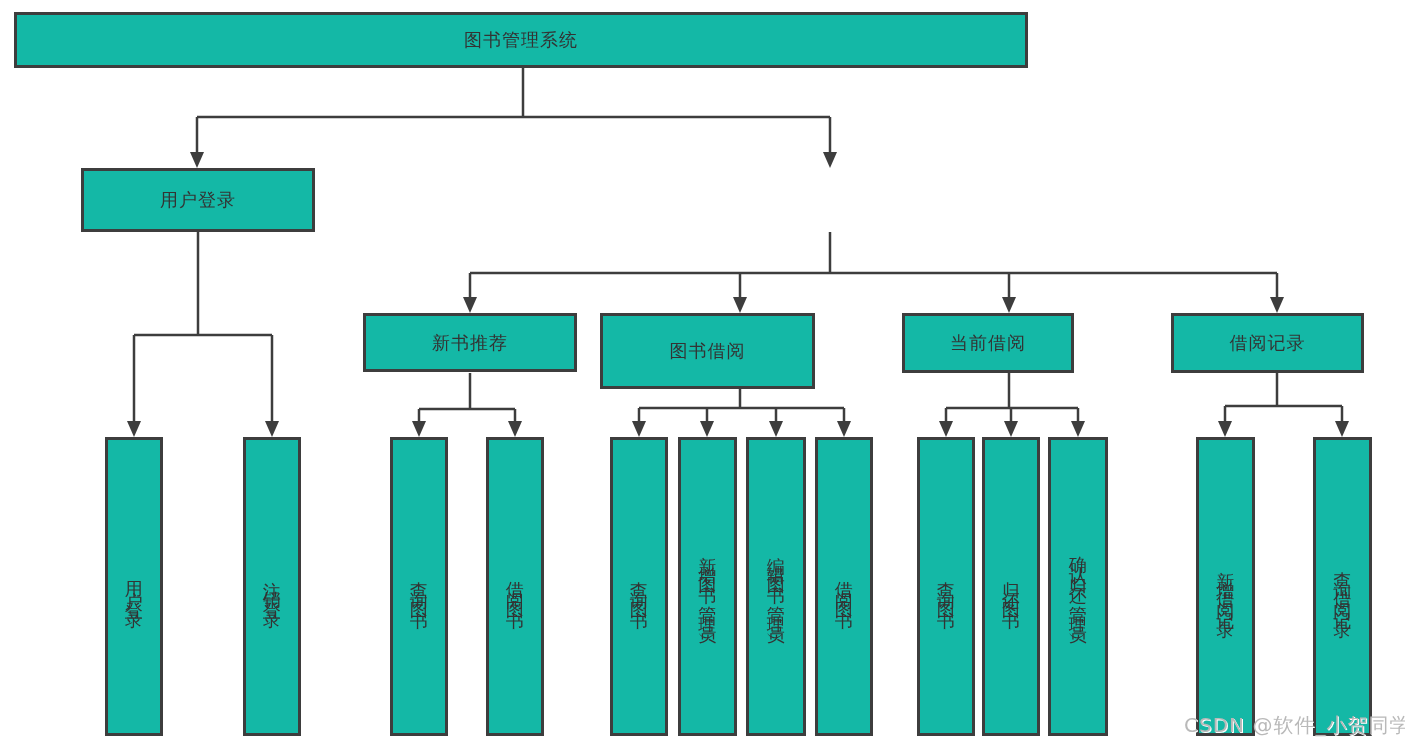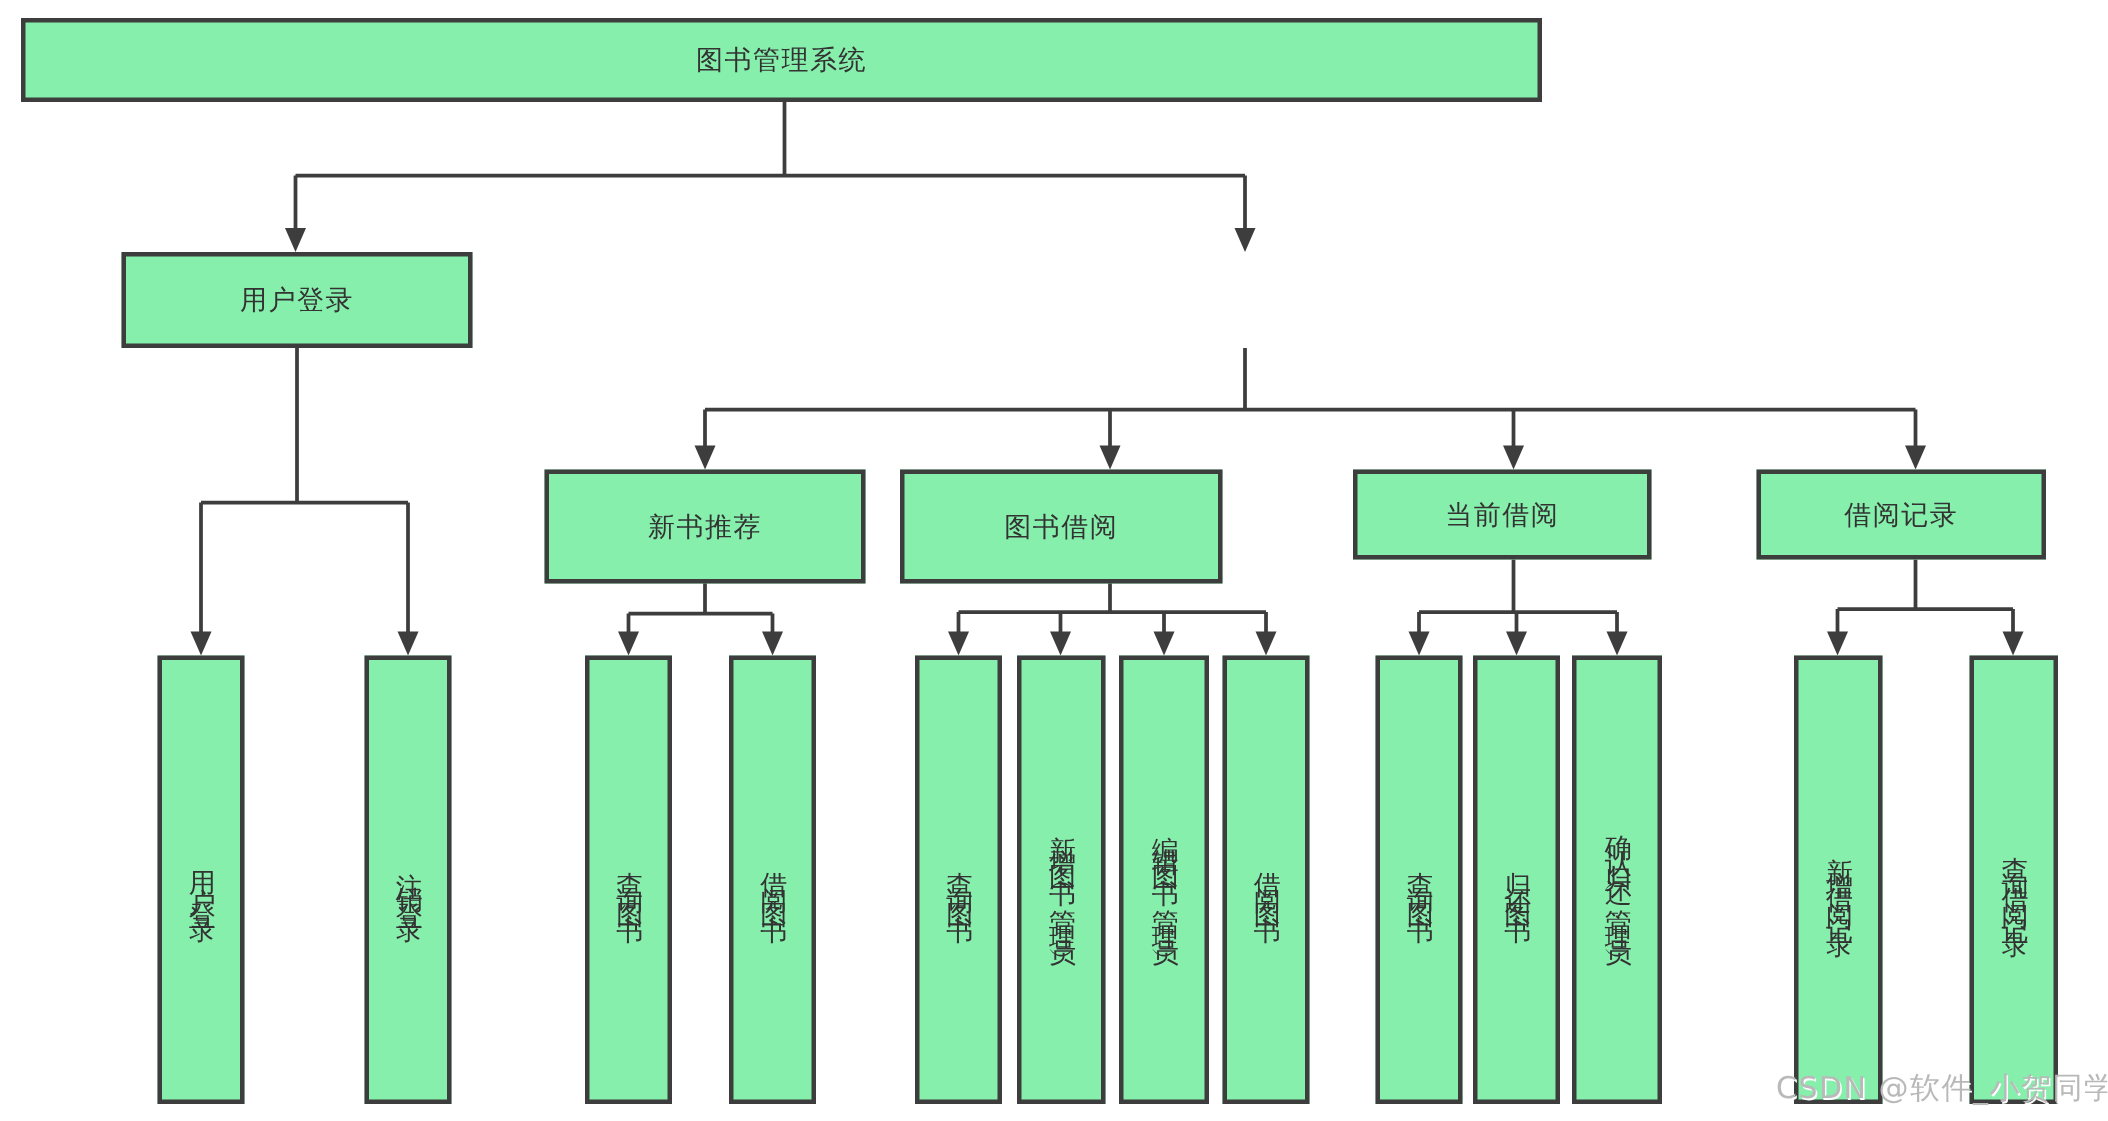--- a/index.html
+++ b/index.html
@@ -13,21 +13,21 @@
     overflow: hidden;
   }
   #connectors {
     position: absolute;
     left: 0; top: 0;
     width: 1405px; height: 747px;
   }
   .node {
     position: absolute;
     border: 3px solid #3d3d3d;
-    background: #86efac;
+    background: #14b8a6;
     display: flex;
     align-items: center;
     justify-content: center;
     box-sizing: border-box;
     font-size: 18px;
     letter-spacing: 1px;
     color: #333333;
   }
   .leaf span {
     writing-mode: vertical-rl;
@@ -120,27 +120,27 @@
   </svg>
 
   <div class="node" style="left:14px;top:12px;width:1014px;height:56px">
     <span>图书管理系统</span>
   </div>
 
   <div class="node" style="left:81px;top:168px;width:234px;height:64px">
     <span>用户登录</span>
   </div>
 
-  <div class="node" style="left:363px;top:313px;width:214px;height:76px">
+  <div class="node" style="left:363px;top:313px;width:214px;height:59px">
     <span>新书推荐</span>
   </div>
   <div class="node" style="left:600px;top:313px;width:215px;height:76px">
     <span>图书借阅</span>
   </div>
-  <div class="node" style="left:902px;top:313px;width:199px;height:60px">
+  <div class="node" style="left:902px;top:313px;width:172px;height:60px">
     <span>当前借阅</span>
   </div>
   <div class="node" style="left:1171px;top:313px;width:193px;height:60px">
     <span>借阅记录</span>
   </div>
 
   <div class="node leaf" style="left:105px;top:437px;width:58px;height:299px">
     <span>用户登录</span>
   </div>
   <div class="node leaf" style="left:243px;top:437px;width:58px;height:299px">

